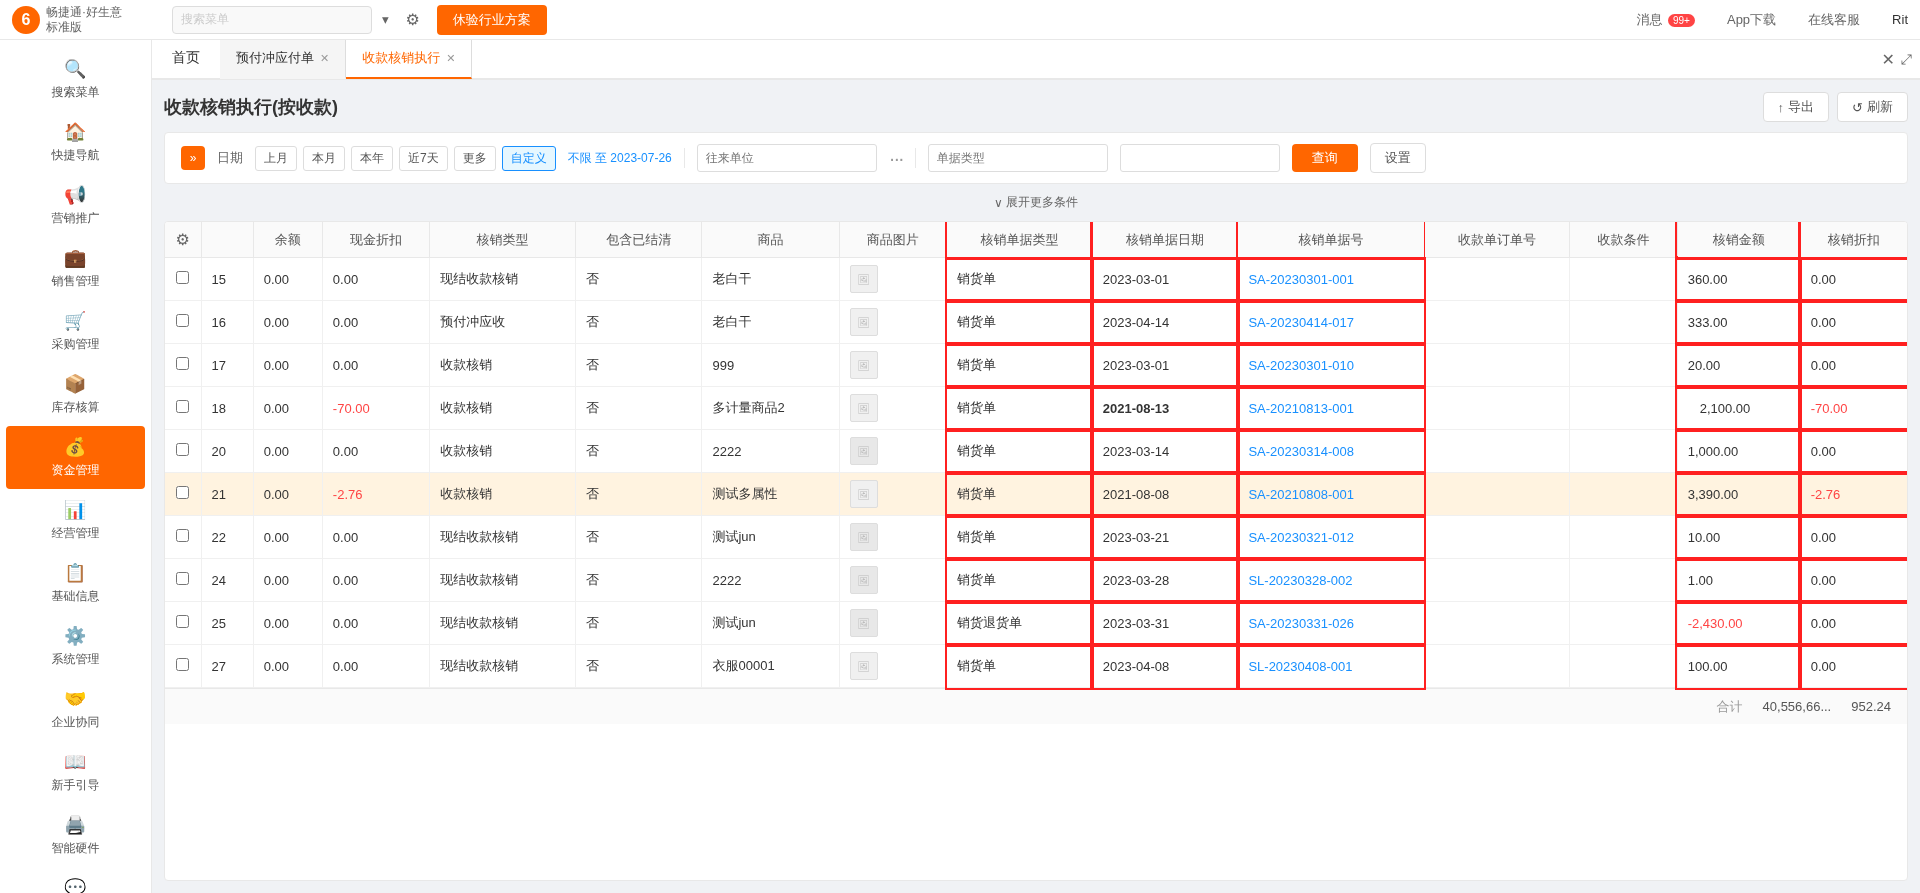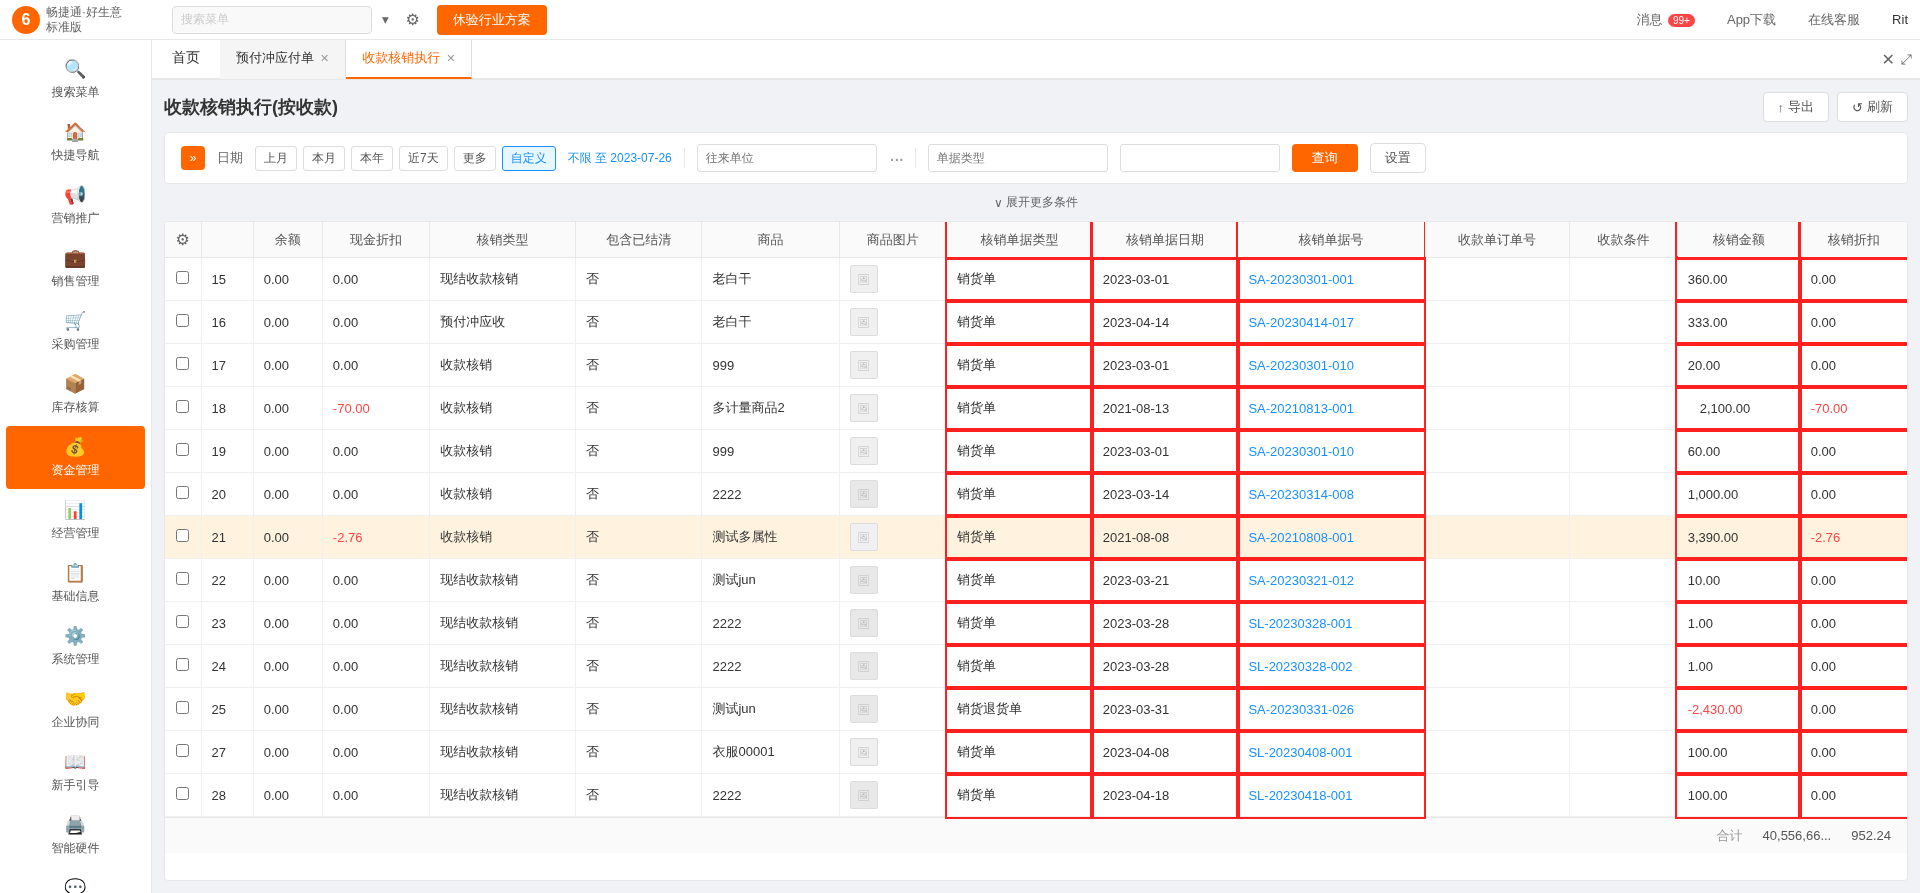--- a/index.html
+++ b/index.html
@@ -327,48 +327,29 @@
       <td>18</td>
       <td>0.00</td>
       <td class="td-red">-70.00</td>
       <td>收款核销</td>
       <td>否</td>
       <td>多计量商品2</td>
       <td>
                   <div class="img-placeholder">🖼</div>
                 </td>
       <td style="outline:2px solid #ff2020;">销货单</td>
-      <td style="outline:2px solid #ff2020;">2021-08-13</td>
+      <td style="outline:2px solid #ff2020;font-weight:bold;">2021-08-13</td>
       <td style="outline:2px solid #ff2020;"><a class="td-link">SA-20210813-001</a></td>
       <td></td>
       <td></td>
       <td class="" style="outline:2px solid #ff2020;padding-left:22px;">2,100.00</td>
       <td class="td-red" style="outline:2px solid #ff2020;">-70.00</td>
     </tr>
               <tr>
       <td style="text-align:center;"><input type="checkbox" style=""></td>
-      <td>19</td>
-      <td>0.00</td>
-      <td class="">0.00</td>
-      <td>收款核销</td>
-      <td>否</td>
-      <td>999</td>
-      <td>
-                  <div class="img-placeholder">🖼</div>
-                </td>
-      <td style="outline:2px solid #ff2020;">销货单</td>
-      <td style="outline:2px solid #ff2020;">2023-03-01</td>
-      <td style="outline:2px solid #ff2020;"><a class="td-link">SA-20230301-010</a></td>
-      <td></td>
-      <td></td>
-      <td class="" style="outline:2px solid #ff2020;">60.00</td>
-      <td class="" style="outline:2px solid #ff2020;">0.00</td>
-    </tr>
-              <tr>
-      <td style="text-align:center;"><input type="checkbox" style=""></td>
       <td>20</td>
       <td>0.00</td>
       <td class="">0.00</td>
       <td>收款核销</td>
       <td>否</td>
       <td>2222</td>
       <td>
                   <div class="img-placeholder has-img">🖼</div>
                 </td>
       <td style="outline:2px solid #ff2020;">销货单</td>
@@ -408,39 +389,20 @@
       <td>测试jun</td>
       <td>
                   <div class="img-placeholder has-img">🖼</div>
                 </td>
       <td style="outline:2px solid #ff2020;">销货单</td>
       <td style="outline:2px solid #ff2020;">2023-03-21</td>
       <td style="outline:2px solid #ff2020;"><a class="td-link">SA-20230321-012</a></td>
       <td></td>
       <td></td>
       <td class="" style="outline:2px solid #ff2020;">10.00</td>
-      <td class="" style="outline:2px solid #ff2020;">0.00</td>
-    </tr>
-              <tr>
-      <td style="text-align:center;"><input type="checkbox" style=""></td>
-      <td>23</td>
-      <td>0.00</td>
-      <td class="">0.00</td>
-      <td>现结收款核销</td>
-      <td>否</td>
-      <td>2222</td>
-      <td>
-                  <div class="img-placeholder has-img">🖼</div>
-                </td>
-      <td style="outline:2px solid #ff2020;">销货单</td>
-      <td style="outline:2px solid #ff2020;">2023-03-28</td>
-      <td style="outline:2px solid #ff2020;"><a class="td-link">SL-20230328-001</a></td>
-      <td></td>
-      <td></td>
-      <td class="" style="outline:2px solid #ff2020;">1.00</td>
       <td class="" style="outline:2px solid #ff2020;">0.00</td>
     </tr>
               <tr>
       <td style="text-align:center;"><input type="checkbox" style=""></td>
       <td>24</td>
       <td>0.00</td>
       <td class="">0.00</td>
       <td>现结收款核销</td>
       <td>否</td>
       <td>2222</td>
@@ -481,39 +443,20 @@
       <td class="">0.00</td>
       <td>现结收款核销</td>
       <td>否</td>
       <td>衣服00001</td>
       <td>
                   <div class="img-placeholder">🖼</div>
                 </td>
       <td style="outline:2px solid #ff2020;">销货单</td>
       <td style="outline:2px solid #ff2020;">2023-04-08</td>
       <td style="outline:2px solid #ff2020;"><a class="td-link">SL-20230408-001</a></td>
-      <td></td>
-      <td></td>
-      <td class="" style="outline:2px solid #ff2020;">100.00</td>
-      <td class="" style="outline:2px solid #ff2020;">0.00</td>
-    </tr>
-              <tr>
-      <td style="text-align:center;"><input type="checkbox" style=""></td>
-      <td>28</td>
-      <td>0.00</td>
-      <td class="">0.00</td>
-      <td>现结收款核销</td>
-      <td>否</td>
-      <td>2222</td>
-      <td>
-                  <div class="img-placeholder has-img">🖼</div>
-                </td>
-      <td style="outline:2px solid #ff2020;">销货单</td>
-      <td style="outline:2px solid #ff2020;">2023-04-18</td>
-      <td style="outline:2px solid #ff2020;"><a class="td-link">SL-20230418-001</a></td>
       <td></td>
       <td></td>
       <td class="" style="outline:2px solid #ff2020;">100.00</td>
       <td class="" style="outline:2px solid #ff2020;">0.00</td>
     </tr>
             </tbody>
         </table>
         <div class="table-footer">
           <span class="total-label">合计</span>
           <span class="total-value">40,556,66...</span>

